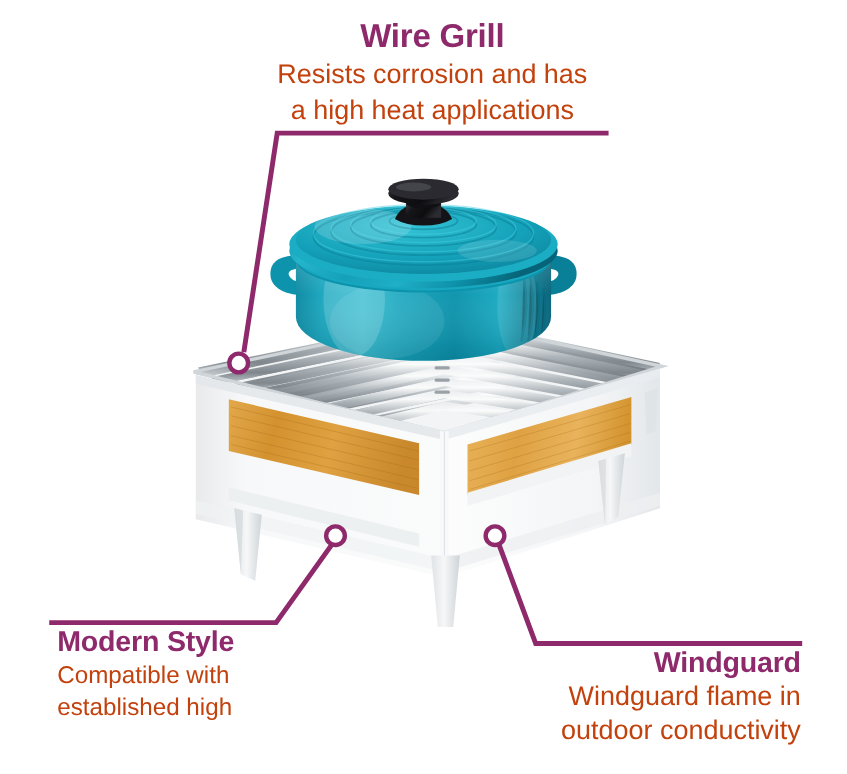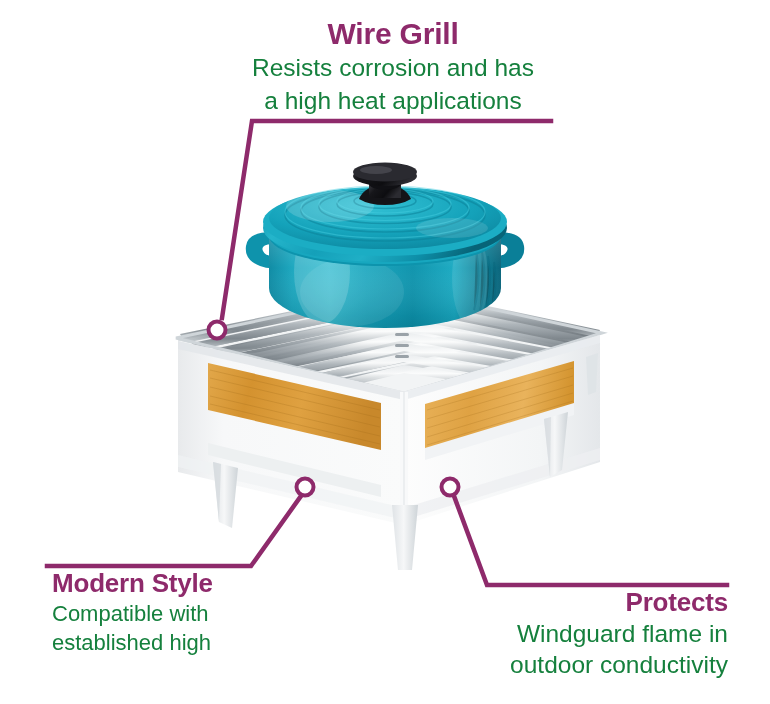--- a/index.html
+++ b/index.html
@@ -14,21 +14,21 @@
 
   
   .callout{position:absolute;}
   .callout .title{
     font-weight:bold;
     color:#8E2A6B;
     line-height:1.06;
     white-space:nowrap;
   }
   .callout .desc{
-    color:#15803d;
+    color:#c2410c;
     line-height:1.18;
     white-space:nowrap;
   }
 
   
   #co-wiregrill{left:228px;top:18px;width:330px;text-align:center;}
   #co-wiregrill .title{font-size:30px;letter-spacing:-0.2px;}
   #co-wiregrill .desc{font-size:24.5px;margin-top:4px;}
 
   
@@ -314,18 +314,18 @@
     <div class="desc">a high heat applications</div>
   </div>
 
   <div class="callout" id="co-modern">
     <div class="title">Modern Style</div>
     <div class="desc">Compatible with</div>
     <div class="desc">established high</div>
   </div>
 
   <div class="callout" id="co-windguard">
-    <div class="title">Protects</div>
+    <div class="title">Windguard</div>
     <div class="desc">Windguard flame in</div>
     <div class="desc">outdoor conductivity</div>
   </div>
 
 </div>
 
 </body></html>

